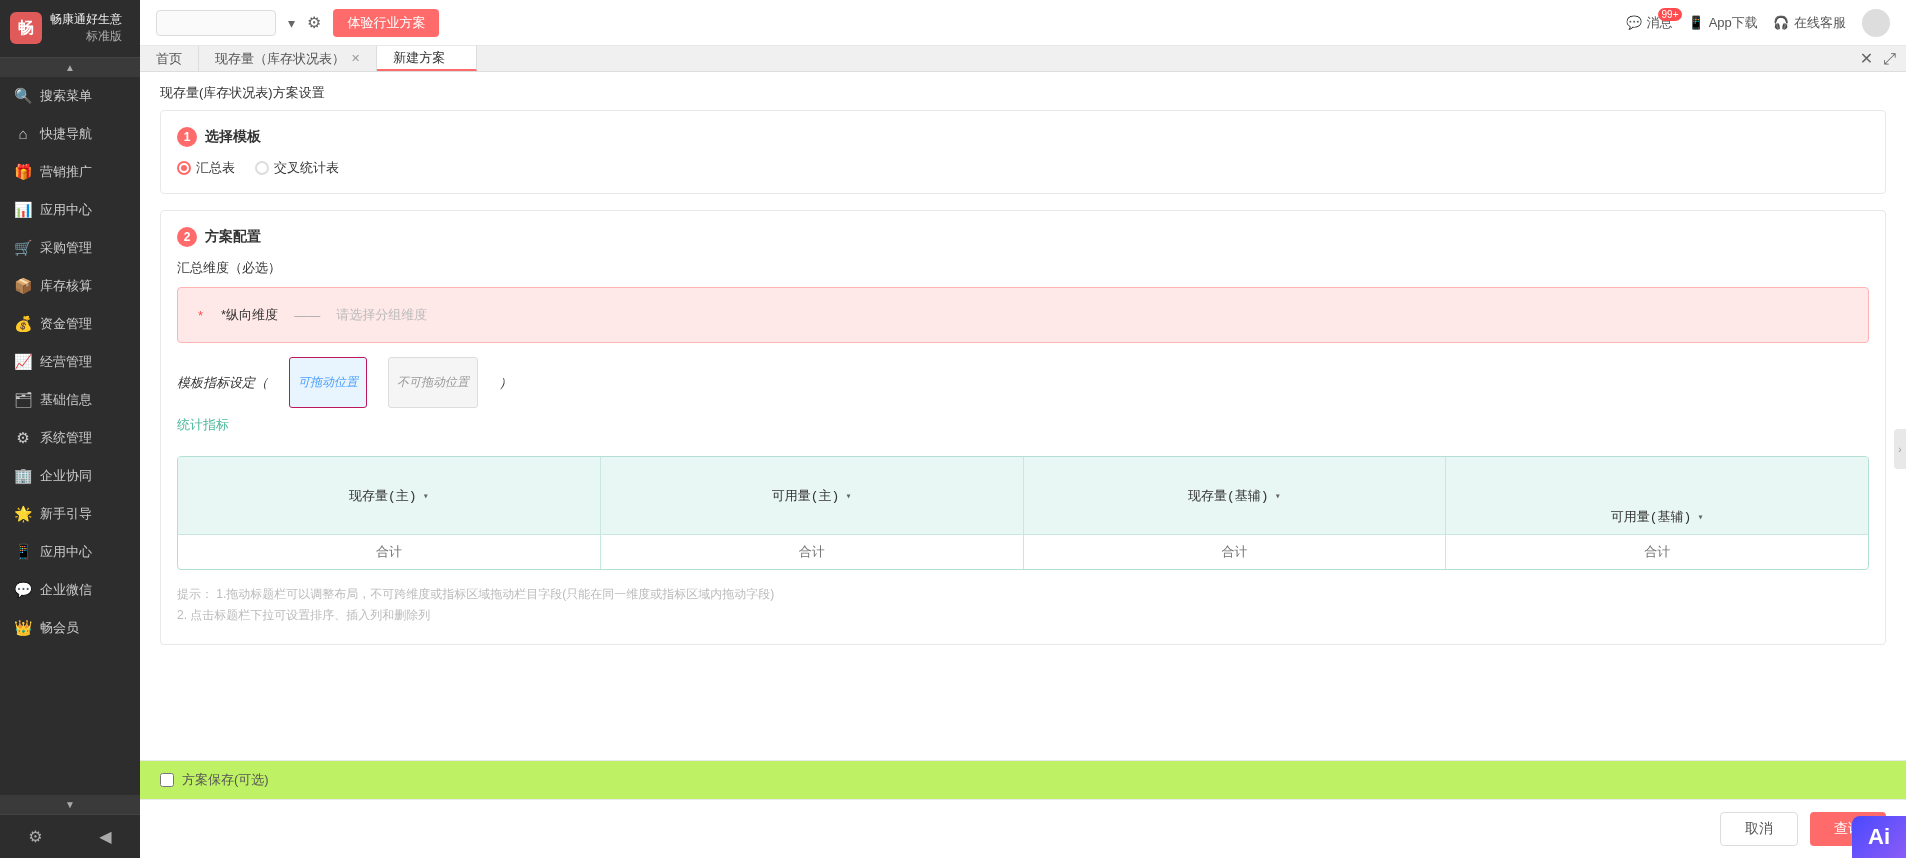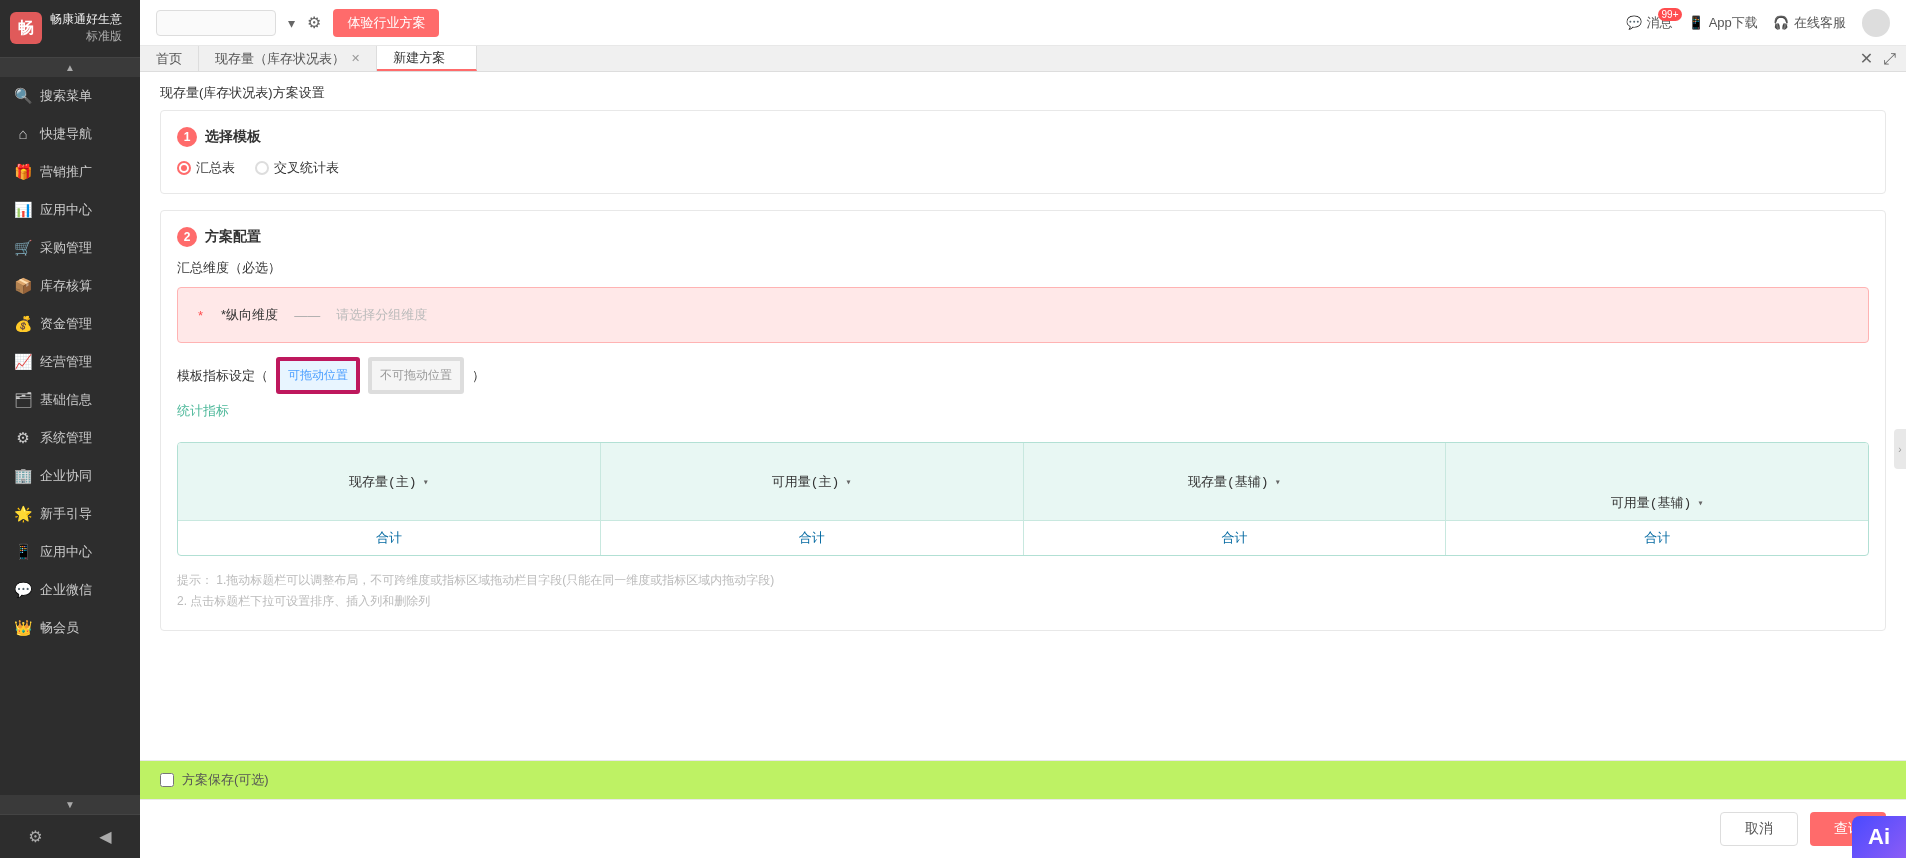--- a/index.html
+++ b/index.html
@@ -133,43 +133,43 @@
     .required-label { color: #ff4d4f; margin-right: 2px; }
     .dimension-row {
       background: #ffe8e8; border: 1px solid #ffb3b3; border-radius: 4px;
       padding: 18px 20px; margin-bottom: 14px;
       display: flex; align-items: center; gap: 16px; font-size: 13px; color: #666;
     }
     .dimension-label { color: #333; }
     .dimension-dash { color: #aaa; }
     .dimension-placeholder { color: #bbb; }
 
-    .template-indicators-label { font-size: 13px; color: #333; margin-bottom: 8px; display: flex; align-items: center; gap: 8px; }
+    .template-indicators-label { font-size: 13px; color: #333; margin-bottom: 8px; display: flex; align-items: center; gap: 21px; font-style: italic; }
     .indicator-tag {
       display: inline-flex; align-items: center;
-      background: #e8f5ff; border: 4px solid #be185d; border-radius: 3px;
-      padding: 6px 8px; font-size: 12px; color: #4a9eff;
+      background: #e8f5ff; border: 1px solid #be185d; border-radius: 3px;
+      padding: 16px 8px; font-size: 12px; color: #4a9eff;
     }
     .indicator-tag.grey {
       background: #f5f5f5; border-color: #ddd; color: #999;
     }
 
     .stats-table { border: 1px solid #b2e0d4; border-radius: 4px; overflow: hidden; margin-top: 8px; }
     .stats-table-header { display: flex; background: #e8f7f3; }
     .stats-col {
       flex: 1; padding: 8px 12px; border-right: 1px solid #c8e8df;
       display: flex; align-items: center; justify-content: center; gap: 6px;
       font-size: 13px; color: #333; font-family: Liberation Mono, monospace;
     }
     .stats-col:last-child { border-right: none; margin-top: 43px; }
     .stats-col-chevron { color: #666; font-size: 10px; }
     .stats-table-row { display: flex; border-top: 1px solid #c8e8df; }
     .stats-cell {
       flex: 1; padding: 8px 12px; border-right: 1px solid #c8e8df;
-      text-align: center; font-size: 13px; color: #0369a1;
+      text-align: center; font-size: 13px; color: #737373;
     }
     .stats-cell:last-child { border-right: none; }
 
     .tips { margin-top: 16px; font-size: 12px; color: #bbb; }
     .tips-line { margin-bottom: 4px; }
 
     
     .save-row {
       padding: 10px 20px;
       display: flex; align-items: center; gap: 8px;

